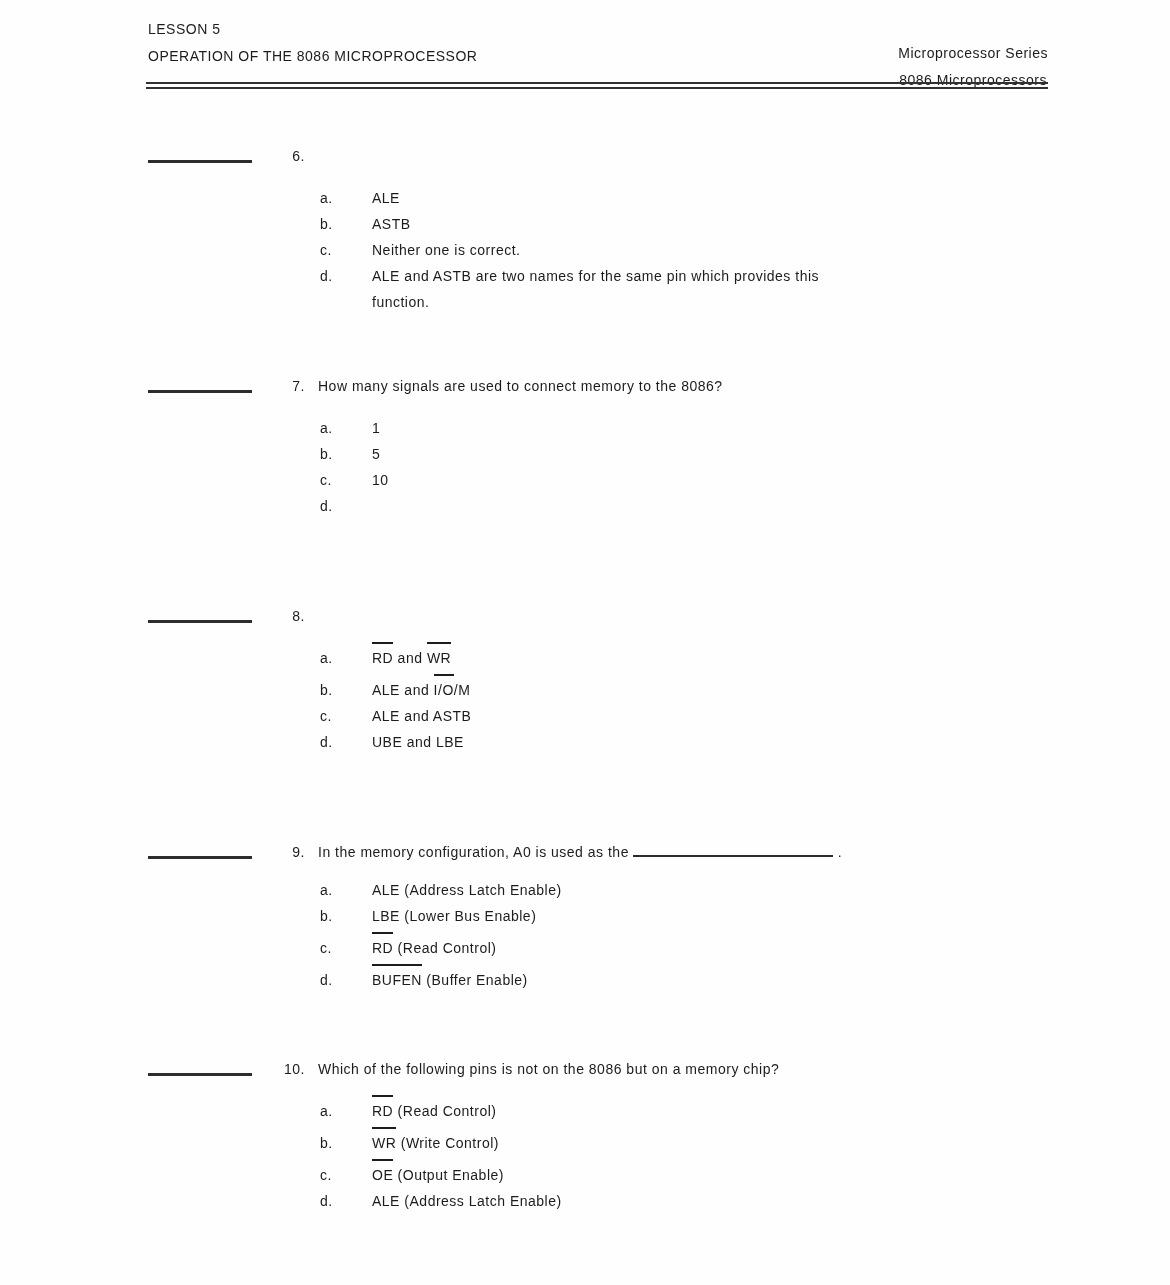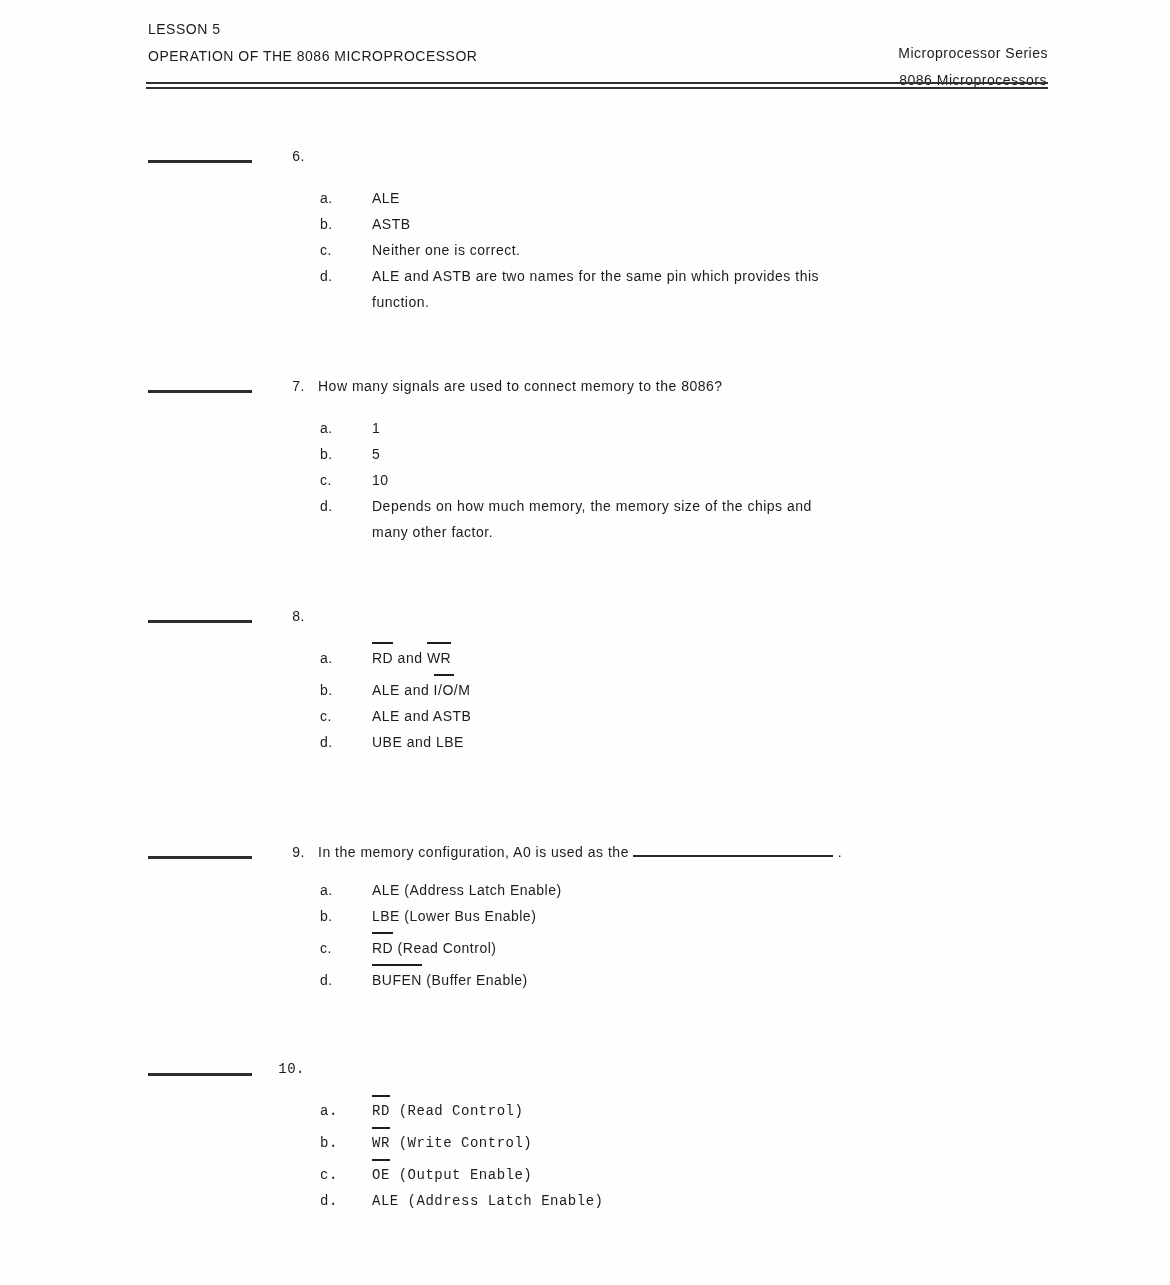--- a/index.html
+++ b/index.html
@@ -10,21 +10,21 @@
     color:#1c1c1c; font-size:14px; letter-spacing:0.5px;
     overflow:hidden;
   }
   .header-left { position:absolute; left:148px; top:16px; line-height:27px; }
   .header-right { position:absolute; right:122px; top:16px; text-align:center; line-height:27px;margin-top:24px; }
   .rule {
     position:absolute; left:146px; top:82px; width:902px; height:3px;
     border-top:2px solid #313131; border-bottom:2px solid #313131;
   }
   .q { position:absolute; left:148px; width:960px; }
-  #q6 { top:143px; } #q7 { top:373px; } #q8 { top:603px; } #q9 { top:839px; } #q10 { top:1056px;font-family:Liberation Mono, monospace; }
+  #q6 { top:143px; } #q7 { top:373px; } #q8 { top:603px; } #q9 { top:839px; } #q10 { top:1056px; }
   .answer-blank { position:absolute; left:0; top:0; width:104px; height:17px; border-bottom:3px solid #2d2d2d; }
   .q-row { display:flex; margin-left:105px; line-height:26px; }
   .qnum { width:52px; text-align:right; flex:none; }
   .qtext { margin-left:13px; white-space:pre-line; max-width:740px; }
   .options { margin-left:172px; margin-top:16px; }
   .opt { display:flex; line-height:26px; }
   .opt.ovr { margin-top:6px; }
   .letter { width:21px; flex:none; }
   .otext { margin-left:31px; white-space:pre-line; max-width:700px; }
   .ov { position:relative; display:inline-block; }
@@ -88,22 +88,20 @@
       <div class="opt">
         <div class="letter">b.</div>
         <div class="otext">5</div>
       </div>
       <div class="opt">
         <div class="letter">c.</div>
         <div class="otext">10</div>
       </div>
       <div class="opt">
         <div class="letter">d.</div>
-        <div class="otext">Depends on how much memory, the memory size of the chips and
-many other factor.</div>
       </div>
     </div>
   </div>
 
   <div class="q" id="q8">
     <div class="answer-blank"></div>
     <div class="q-row">
       <div class="qnum">8.</div>
     </div>
     <div class="options">
@@ -149,20 +147,21 @@
         <div class="letter">d.</div>
         <div class="otext"><span class="ov">BUFEN</span> (Buffer Enable)</div>
       </div>
     </div>
   </div>
 
   <div class="q" id="q10">
     <div class="answer-blank"></div>
     <div class="q-row">
       <div class="qnum">10.</div>
+      <div class="qtext">Which of the following pins is not on the 8086 but on a memory chip?</div>
     </div>
     <div class="options">
       <div class="opt ovr">
         <div class="letter">a.</div>
         <div class="otext"><span class="ov">RD</span> (Read Control)</div>
       </div>
       <div class="opt ovr">
         <div class="letter">b.</div>
         <div class="otext"><span class="ov">WR</span> (Write Control)</div>
       </div>

